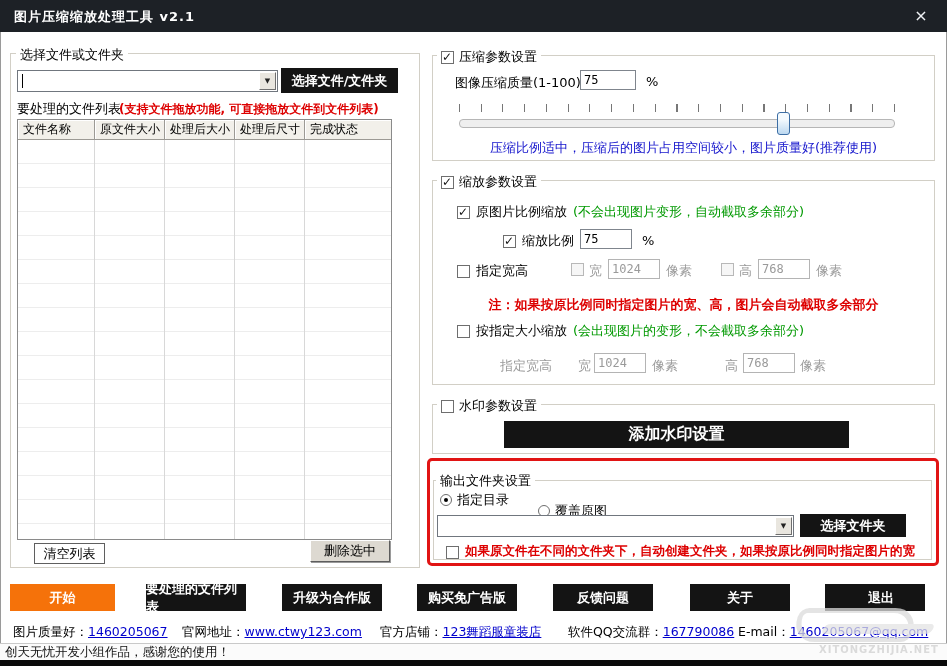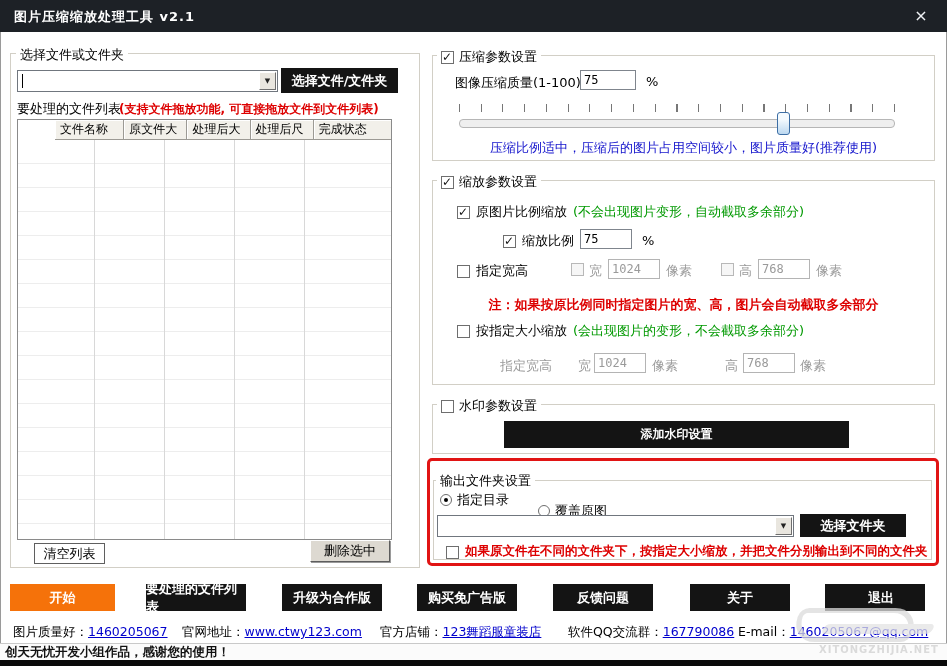--- a/index.html
+++ b/index.html
@@ -46,21 +46,21 @@
 
   
   #file-group { left:10px; top:53px; width:410px; height:515px; }
   #file-group-label { left:16px; top:46px; }
   #file-combo { left:17px; top:70px; width:261px; height:22px; }
   #file-caret { position:absolute; left:4px; top:3px; width:1px; height:14px; background:#000; }
   #select-file-btn { left:281px; top:68px; width:117px; height:25px; }
   #list-label { left:17px; top:100px; font-size:13px; }
   #list-hint { left:119px; top:101px; font-size:12px; font-weight:bold; }
   #file-table { position:absolute; left:17px; top:119px; width:375px; height:421px; border:1px solid #8a8a8a; background:#fff; }
-  #file-table-header { display:flex; height:20px;margin-left:37px; }
+  #file-table-header { display:flex; height:20px; }
   .th { background:#f2f0ea; border-right:1px solid #9c9a94; border-bottom:1px solid #9c9a94;
         box-shadow:inset 1px 1px 0 #fff; font-size:12px; line-height:19px; padding-left:5px; overflow:hidden; }
   .th:nth-child(1){width:77px;} .th:nth-child(2){width:70px;} .th:nth-child(3){width:70px;}
   .th:nth-child(4){width:70px;} .th:nth-child(5){width:86px; border-right:none;}
   #file-table-body { position:absolute; left:0; top:20px; right:0; bottom:0;
         background:repeating-linear-gradient(to bottom, transparent 0 23px, #ededed 23px 24px); }
   .vline { position:absolute; top:0; bottom:0; width:1px; background:#d8d8d8; }
   #clear-list-btn { left:34px; top:543px; width:71px; height:21px; }
   #delete-selected-btn { left:310px; top:540px; width:80px; height:22px; }
 
@@ -101,21 +101,21 @@
   #fixed-w-label { left:578px; top:357px; }
   #fixed-w-input { left:594px; top:353px; width:52px; }
   #fixed-w-unit { left:652px; top:357px; }
   #fixed-h-label { left:725px; top:357px; }
   #fixed-h-input { left:743px; top:353px; width:52px; }
   #fixed-h-unit { left:800px; top:357px; }
 
   
   #wm-group { left:432px; top:404px; width:503px; height:50px; }
   #wm-group-label { left:437px; top:397px; }
-  #add-wm-btn { left:504px; top:421px; width:345px; height:27px; font-size:12px; }
+  #add-wm-btn { left:504px; top:421px; width:345px; height:27px; font-size:16px; }
 
   
   #output-red-box { position:absolute; left:427px; top:458px; width:512px; height:108px;
       border:3px solid #e11414; border-radius:5px; }
   #output-group { left:433px; top:480px; width:499px; height:80px; border-color:#d2cfc6; }
   #output-group-label { left:436px; top:472px; }
   #radio-row { left:440px; top:491px; gap:5px; }
   #radio-row2 { left:538px; top:502px; gap:5px; }
   #output-combo { left:437px; top:515px; width:357px; height:22px; }
   #select-folder-btn { left:800px; top:514px; width:106px; height:23px; }
@@ -130,21 +130,21 @@
   #btn-feedback { left:553px; } #btn-about { left:690px; } #btn-exit { left:825px;padding-left:12px; }
 
   
   #links { position:absolute; left:0; top:624px; width:947px; height:16px; font-size:12.5px; }
   .link-item { position:absolute; white-space:nowrap; }
   .link-item a { color:#0000cc; text-decoration:underline; cursor:pointer; }
   #link-0 { left:13px; } #link-1 { left:182px; } #link-2 { left:380px; } #link-3 { left:568px; } #link-4 { left:738px; }
 
   
   #statusbar { position:absolute; left:0; top:643px; width:947px; height:17px; background:#fbfbfb;
-      border-top:1px solid #c9c9c9; font-size:12.5px; color:#111; padding-left:5px; line-height:16px;font-weight:bold; }
+      border-top:1px solid #c9c9c9; font-size:12.5px; color:#111; padding-left:5px; line-height:16px; }
   #bottom-strip { position:absolute; left:0; top:660px; width:947px; height:6px; background:#0a0a0a; }
 
   
   #site-watermark { position:absolute; left:793px; top:598px; width:152px; height:62px; pointer-events:none; opacity:.75; }
   #wm-swoosh1 { position:absolute; left:2px; top:10px; width:120px; height:34px; border:5px solid #dcdcdc;
       border-radius:10px 28px 10px 28px; transform:skewX(-18deg); }
   #wm-swoosh2 { position:absolute; left:30px; top:26px; width:110px; height:10px; background:#e3e3e3;
       border-radius:6px; transform:skewX(-30deg); }
   #wm-text { position:absolute; left:26px; top:46px; font-size:10px; font-weight:bold; letter-spacing:1px; color:#cfcfcf; }
 </style>
@@ -273,21 +273,21 @@
     <span>覆盖原图</span>
   </div>
 
   <div class="combo" id="output-combo">
     <div class="arrow-btn">▼</div>
   </div>
   <div class="btn-black" id="select-folder-btn">选择文件夹</div>
 
   <div class="row" id="auto-folder-row">
     <span class="cb"></span>
-    <span class="red" id="auto-folder-text">如果原文件在不同的文件夹下，按指定大小缩放，并把文件分别输出到不同的文件夹</span>
+    <span class="red" id="auto-folder-text">如果原文件在不同的文件夹下，自动创建文件夹，如果按原比例同时指定图片的宽</span>
   </div>
 
   <div class="btn-orange action-btn" id="btn-start">开始</div>
   <div class="btn-black action-btn" id="btn-view">要处理的文件列表</div>
   <div class="btn-black action-btn" id="btn-upgrade">升级为合作版</div>
   <div class="btn-black action-btn" id="btn-buy">购买免广告版</div>
   <div class="btn-black action-btn" id="btn-feedback">反馈问题</div>
   <div class="btn-black action-btn" id="btn-about">关于</div>
   <div class="btn-black action-btn" id="btn-exit">退出</div>
 

